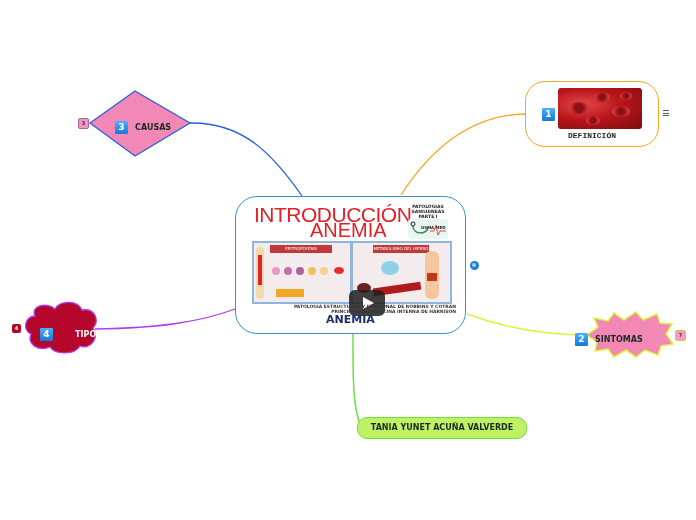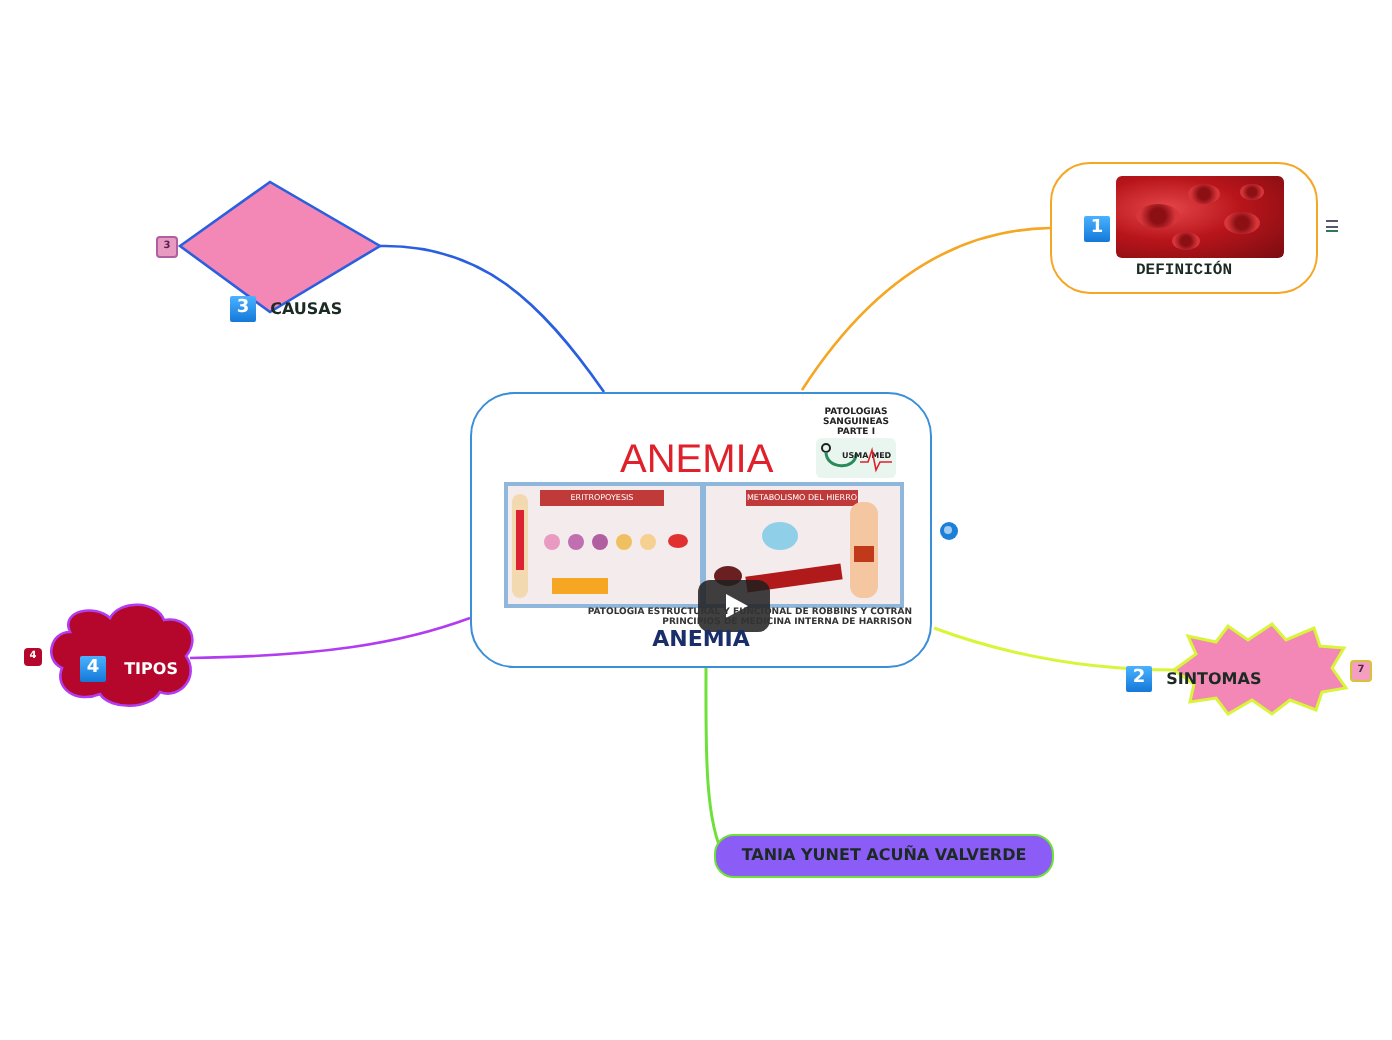--- a/index.html
+++ b/index.html
@@ -34,21 +34,21 @@
                 border-top:6px solid transparent; border-bottom:6px solid transparent; }
   
   .def { left:525px; top:81px; width:134px; height:66px; border:1.5px solid #f5a623; border-radius:20px;
          box-sizing:border-box; background:#fff; }
   .def-img { position:absolute; left:32px; top:6px; width:84px; height:41px; border-radius:3px;
              background:radial-gradient(ellipse at 30% 40%, #e5474a 0%, #b8151b 45%, #7a0c10 100%); overflow:hidden; }
   .cell { position:absolute; border-radius:50%; background:radial-gradient(circle, #8c0f14 30%, #d6353a 70%); }
   .tag { position:absolute; width:9px; height:9px; font-size:5px; line-height:9px; text-align:center;
          border-radius:2px; font-weight:bold; }
   .tania { left:357px; top:417px; width:170px; height:22px; border:1.5px solid #6ee03a; border-radius:10px;
-           box-sizing:border-box; text-align:center; line-height:19px; font-weight:bold; font-size:8px; color:#1b2a22; background:#8b5cf6; }
+           box-sizing:border-box; text-align:center; line-height:19px; font-weight:bold; font-size:8px; color:#1b2a22; background:#bef264; }
 </style>
 </head>
 <body>
 
 <svg class="links" viewBox="0 0 696 520">
   <path d="M190,123 C240,122 270,150 302,196" fill="none" stroke="#2a5fe0" stroke-width="1.3"></path>
   <path d="M401,195 C430,150 470,115 525,114" fill="none" stroke="#f5a623" stroke-width="1.3"></path>
   <path d="M95,329 C160,328 200,322 235,309" fill="none" stroke="#b23cf0" stroke-width="1.3"></path>
   <path d="M467,314 C510,330 550,335 588,335" fill="none" stroke="#d9f53a" stroke-width="1.5"></path>
   <path d="M353,334 C353,370 352,410 362,428" fill="none" stroke="#6ee03a" stroke-width="1.5"></path>
@@ -56,20 +56,21 @@
   <polygon points="90,123 135,91 190,123 135,156" fill="#f387b5" stroke="#2a5fe0" stroke-width="1.3"></polygon>
 
   <g>
     <path d="M35,316 C30,305 48,302 55,309 C60,300 78,300 82,310 C95,308 100,320 93,328 C100,338 90,350 80,346 C75,355 55,355 50,347 C38,352 27,344 31,334 C22,330 25,316 35,316 Z" fill="#b5062b" stroke="#b23cf0" stroke-width="1.3"></path>
   </g>
 
   <polygon points="587,335 598,327 594,318 608,321 614,313 624,320 636,312 643,320 657,314 660,323 672,324 666,334 673,344 661,346 658,355 645,350 636,357 626,350 614,357 608,349 595,351 597,342" fill="#f387b5" stroke="#d9f53a" stroke-width="1.5"></polygon>
 </svg>
 
 <div class="abs central">
+  <div class="intro-line1">INTRODUCCIÓN</div>
   <div class="intro-line2a">A LA</div>
   <div class="intro-line2b">ANEMIA</div>
   <div class="patol">PATOLOGIAS SANGUINEAS PARTE I</div>
   <div class="logo">
     <svg width="40" height="20" viewBox="0 0 40 20">
       <circle cx="5" cy="5" r="2" fill="none" stroke="#222" stroke-width="1"></circle>
       <path d="M5,7 C5,16 20,16 20,8" fill="none" stroke="#2a8a5a" stroke-width="1.5"></path>
       <text x="13" y="10" font-size="4" font-weight="bold" fill="#222" font-family="DejaVu Sans, sans-serif">USMA MED</text>
       <path d="M22,12 L26,12 L28,6 L30,16 L32,12 L38,12" fill="none" stroke="#e0202a" stroke-width="0.8"></path>
     </svg>
@@ -114,31 +115,31 @@
     <div class="cell" style="left:28px;top:28px;width:14px;height:9px;"></div>
   </div>
   <div class="lbl" style="position:absolute;left:0;width:100%;top:49px;text-align:center;font-family:Liberation Mono, monospace;">DEFINICIÓN</div>
 </div>
 <div class="abs" style="left:663px;top:110px;width:6px;height:6px;">
   <div style="height:1px;background:#557;margin-bottom:1.5px;"></div>
   <div style="height:1px;background:#557;margin-bottom:1.5px;"></div>
   <div style="height:1px;background:#2a7a5a;"></div>
 </div>
 
-<div class="abs" style="left:115px;top:117px;white-space:nowrap;margin-top:27px;">
+<div class="abs" style="left:115px;top:117px;white-space:nowrap;">
   <span class="num-badge">3</span>
   <span class="lbl" style="margin-left:2px;">CAUSAS</span>
 </div>
 <div class="abs tag" style="left:78px;top:118px;background:#e89ac0;border:1px solid #b060a0;color:#5a2050;">3</div>
 
 <div class="abs" style="left:40px;top:324px;white-space:nowrap;">
   <span class="num-badge">4</span>
-  <span class="lbl" style="margin-left:4px;color:#ffffff;">TIPOS</span>
+  <span class="lbl" style="margin-left:17px;color:#ffffff;">TIPOS</span>
 </div>
 <div class="abs tag" style="left:12px;top:324px;background:#b5062b;color:#fff;">4</div>
 
-<div class="abs" style="left:563px;top:329px;white-space:nowrap;">
+<div class="abs" style="left:575px;top:329px;white-space:nowrap;">
   <span class="num-badge">2</span>
   <span class="lbl" style="margin-left:2px;">SINTOMAS</span>
 </div>
 <div class="abs tag" style="left:675px;top:330px;background:#f3a0c0;border:1px solid #d9c23a;color:#5a2050;">7</div>
 
 <div class="abs tania">TANIA YUNET ACUÑA VALVERDE</div>
 
 </body></html>

